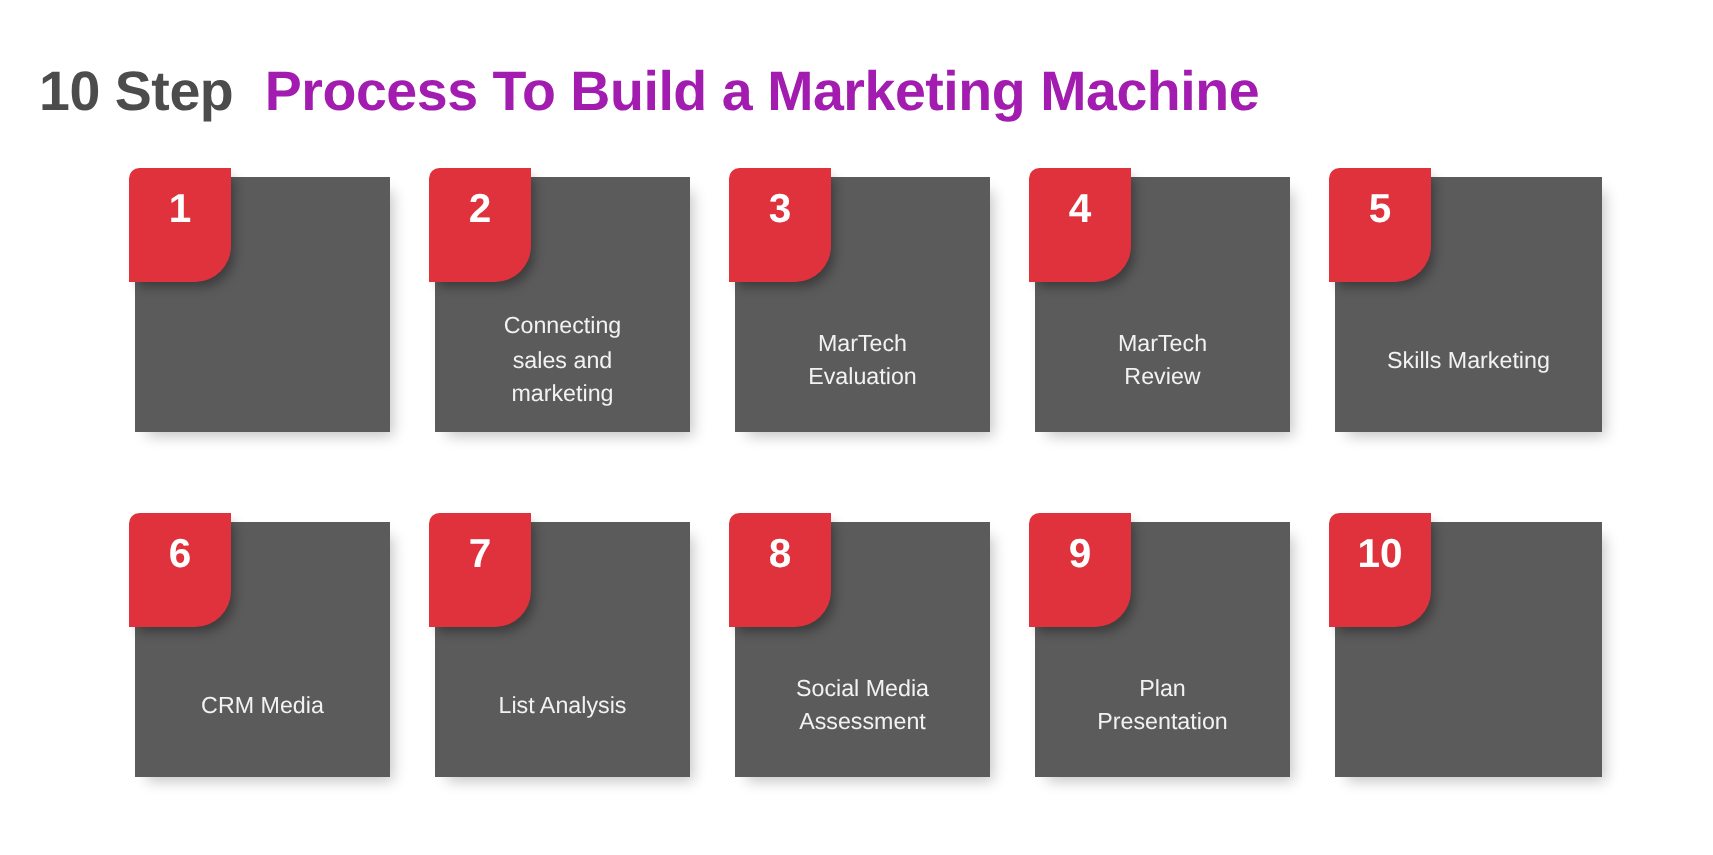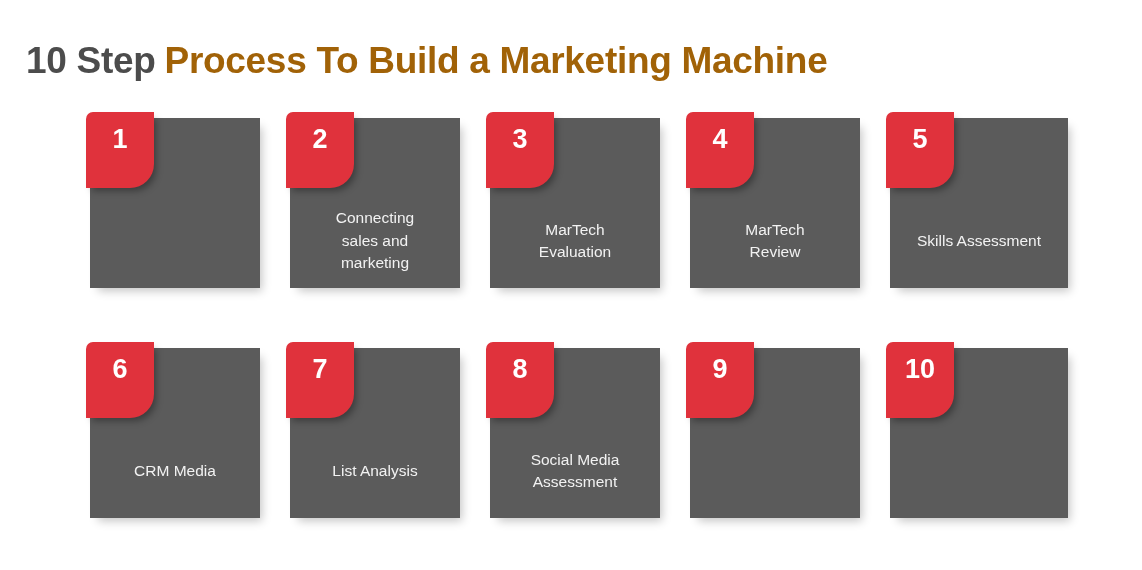--- a/index.html
+++ b/index.html
@@ -27,21 +27,21 @@
     align-items: center;
     white-space: nowrap;
   }
   .title-text {
     font-size: 37px;
     font-weight: bold;
     letter-spacing: -0.3px;
     line-height: 1;
   }
   .title-prefix { color: #4c4c4c; }
-  .title-accent { color: #a16207; }
+  .title-accent { color: #a21caf; margin-left: 12px; }
   .title-gap { display: inline-block; width: 9px; }
 
   
   .steps-grid {
     position: absolute;
     left: 90px;
     top: 118px;
     width: 980px;
   }
   .steps-row {
@@ -166,21 +166,21 @@
         <span class="step-label">MarTech
 Review</span>
       </div>
     </div>
 
     <div class="step-card col-4 wide">
       <div class="step-badge">
         <span class="step-number">5</span>
       </div>
       <div class="step-label-wrap">
-        <span class="step-label">Skills Assessment</span>
+        <span class="step-label">Skills Marketing</span>
       </div>
     </div>
 
   </div>
 
   <div class="steps-row">
 
     <div class="step-card col-0">
       <div class="step-badge">
         <span class="step-number">6</span>
@@ -205,20 +205,24 @@
       </div>
       <div class="step-label-wrap">
         <span class="step-label">Social Media
 Assessment</span>
       </div>
     </div>
 
     <div class="step-card col-3">
       <div class="step-badge">
         <span class="step-number">9</span>
+      </div>
+      <div class="step-label-wrap">
+        <span class="step-label">Plan
+Presentation</span>
       </div>
     </div>
 
     <div class="step-card col-4 wide">
       <div class="step-badge badge-wide">
         <span class="step-number">10</span>
       </div>
     </div>
 
   </div>

